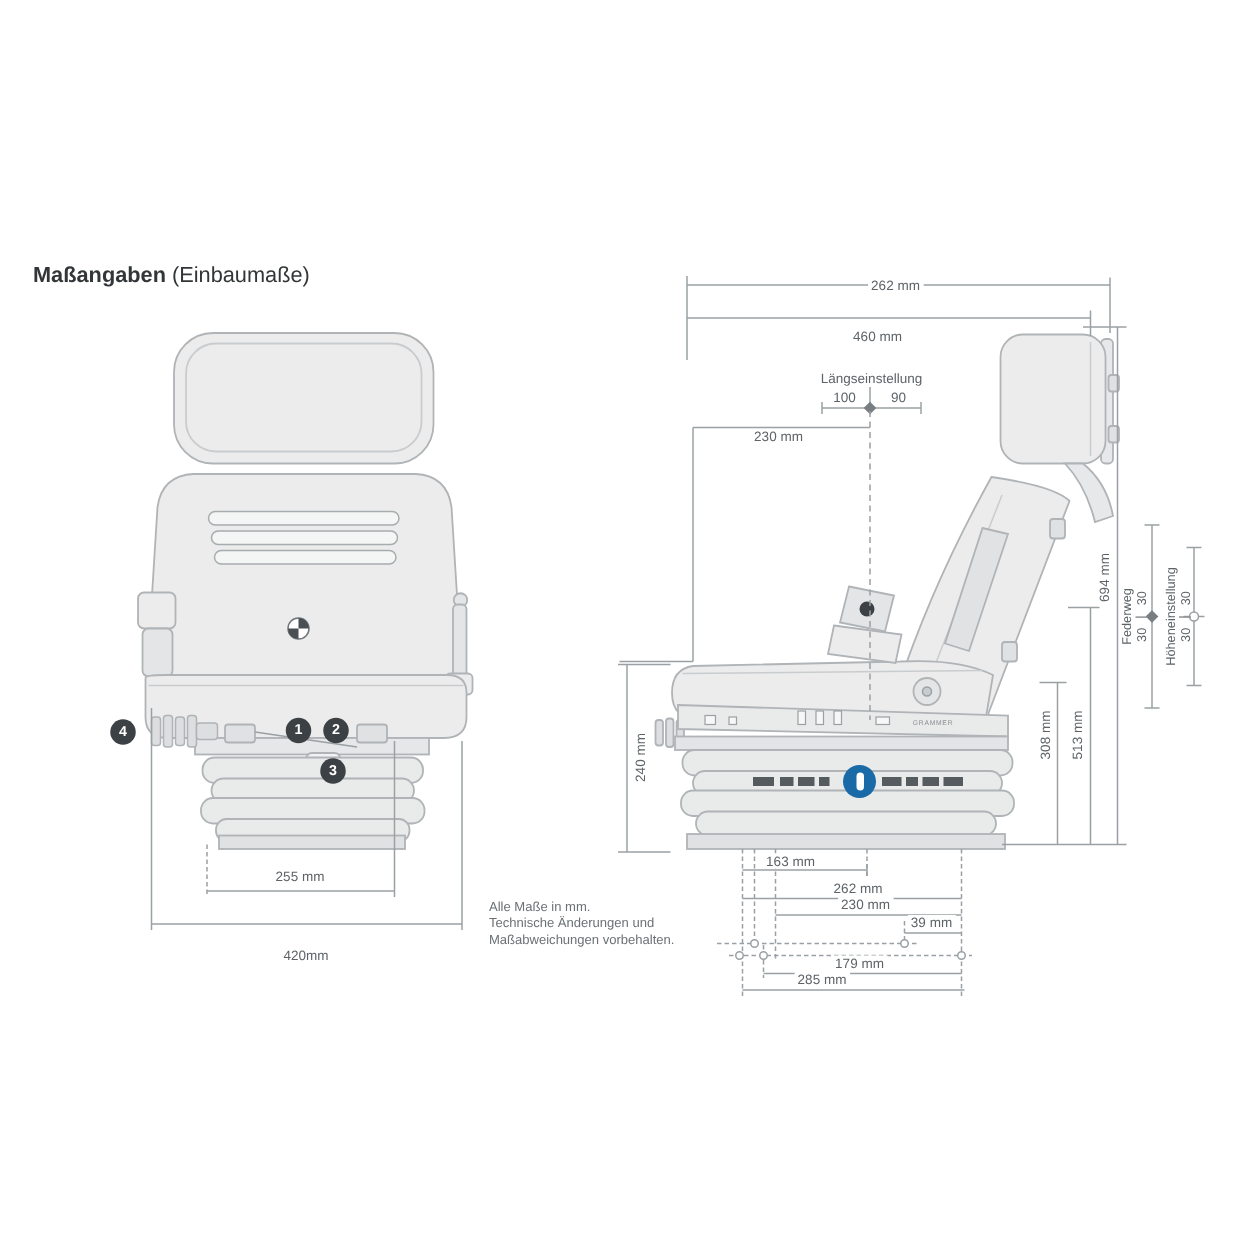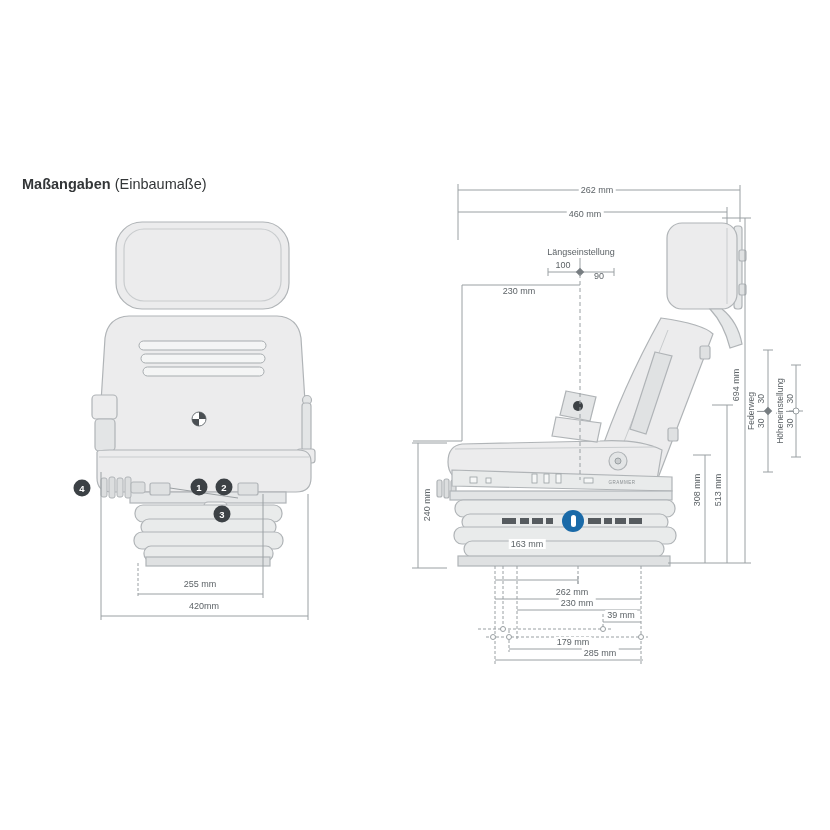--- a/index.html
+++ b/index.html
@@ -202,36 +202,41 @@
       <circle cx="509" cy="637" r="2.5" fill="#fff"></circle>
       <circle cx="641" cy="637" r="2.5" fill="#fff"></circle>
     </g>
   </svg>
 
   <div class="title">
     <b>Maßangaben</b>
     <span>(Einbaumaße)</span>
   </div>
 
+  <div class="note">
+    <div>Alle Maße in mm.</div>
+    <div>Technische Änderungen und</div>
+    <div>Maßabweichungen vorbehalten.</div>
+  </div>
 
   <div class="lbl" style="left:200px;top:584px">255 mm</div>
-  <div class="lbl" style="left:204px;top:606px">420mm</div>
+  <div class="lbl" style="left:204px;top:637px">420mm</div>
 
   <div class="callout" style="left:199px;top:487px">1</div>
   <div class="callout" style="left:224px;top:487px">2</div>
   <div class="callout" style="left:222px;top:514px">3</div>
   <div class="callout" style="left:82px;top:488px">4</div>
   <div class="bluemark"></div>
   <div class="brand">GRAMMER</div>
 
   <div class="lbl" style="left:597px;top:190px">262 mm</div>
-  <div class="lbl" style="left:585px;top:214px">460 mm</div>
+  <div class="lbl" style="left:585px;top:224px">460 mm</div>
   <div class="lbl nobg" style="left:581px;top:252px">Längseinstellung</div>
   <div class="lbl nobg" style="left:563px;top:265px">100</div>
-  <div class="lbl nobg" style="left:599px;top:276px">90</div>
+  <div class="lbl nobg" style="left:599px;top:265px">90</div>
   <div class="lbl" style="left:519px;top:291px">230 mm</div>
 
   <div class="lbl rot" style="left:427px;top:505px">240 mm</div>
   <div class="lbl rot" style="left:736px;top:385px">694 mm</div>
   <div class="lbl rot" style="left:718px;top:490px">513 mm</div>
   <div class="lbl rot" style="left:697px;top:490px">308 mm</div>
 
   <div class="rotblock" style="left:756px;top:411px">
     <span>Federweg</span>
     <span class="numrow">
@@ -239,20 +244,20 @@
     </span>
   </div>
 
   <div class="rotblock" style="left:785px;top:411px">
     <span>Höheneinstellung</span>
     <span class="numrow">
       <span>30</span><span class="numdiv"></span><span>30</span>
     </span>
   </div>
 
-  <div class="lbl" style="left:527px;top:544px">163 mm</div>
+  <div class="lbl" style="left:527px;top:574px">163 mm</div>
   <div class="lbl" style="left:572px;top:592px">262 mm</div>
   <div class="lbl" style="left:577px;top:603px">230 mm</div>
   <div class="lbl" style="left:621px;top:615px">39 mm</div>
   <div class="lbl" style="left:573px;top:642px">179 mm</div>
-  <div class="lbl" style="left:600px;top:653px">285 mm</div>
+  <div class="lbl" style="left:548px;top:653px">285 mm</div>
 
 </div>
 
 </body></html>

